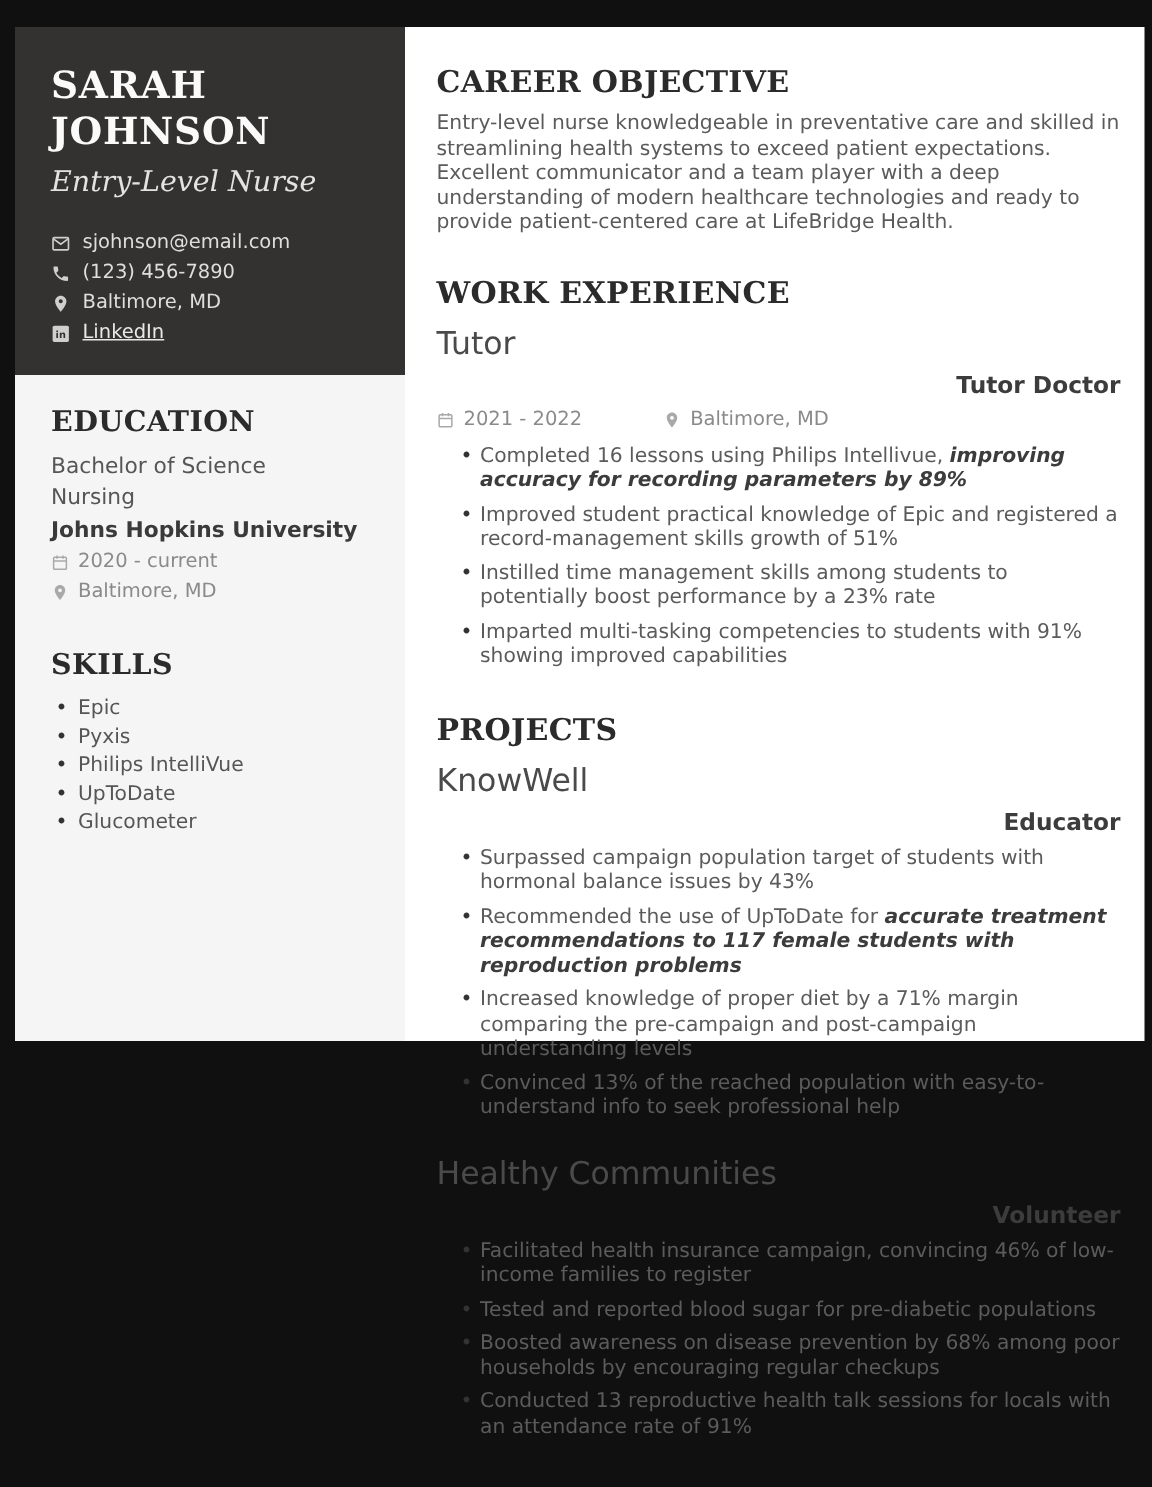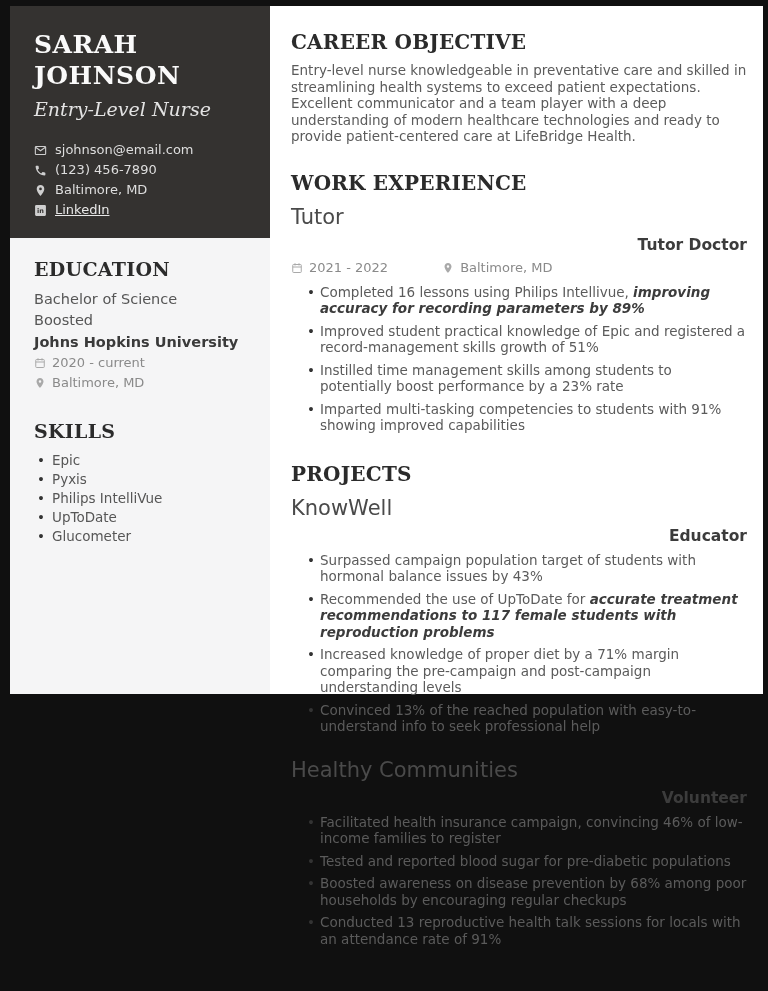--- a/index.html
+++ b/index.html
@@ -3,21 +3,21 @@
 <meta charset="utf-8">
 <style>
   html,body{margin:0;padding:0;}
   body{
     width:768px;height:991px;background:#101010;
     font-family:"DejaVu Sans",sans-serif;
     -webkit-font-smoothing:antialiased;
   }
   .frame{
     box-sizing:border-box;margin:0;width:768px;height:704px;
-    padding:6px 5px 10px 10px;display:flex;
+    padding:18px 5px 10px 10px;display:flex;
   }
   
   .sidebar{width:260px;flex:none;background:#f5f5f6;display:flex;flex-direction:column;}
   .side-header{background:#343230;padding:23px 18px 18px 24px;}
   .name{
     font-family:"DejaVu Serif",serif;font-weight:700;margin:0;
     color:#fafafa;font-size:25px;line-height:31px;letter-spacing:.5px;
   }
   .job-title{
     font-family:"DejaVu Serif",serif;font-style:italic;
@@ -109,21 +109,21 @@
           </span>
           <span class="link">LinkedIn</span>
         </li>
       </ul>
     </div>
 
     <div class="side-body">
       <section>
         <h2 class="side-h">EDUCATION</h2>
         <div class="degree">Bachelor of Science</div>
-        <div class="degree">Boosted</div>
+        <div class="degree">Nursing</div>
         <div class="school">Johns Hopkins University</div>
         <div class="meta-row">
           <span style="display:inline-flex">
             <svg viewBox="0 0 24 24" fill="none" stroke="#a9a9a9" stroke-width="2">
                 <rect x="3.5" y="5" width="17" height="16" rx="1.5"></rect>
                 <path d="M8 2.5V7M16 2.5V7M3.5 10h17M8 13.5h.01M12 13.5h.01M16 13.5h.01M8 17h.01M12 17h.01M16 17h.01"></path>
               </svg>
           </span>
           <span>2020 - current</span>
         </div>

